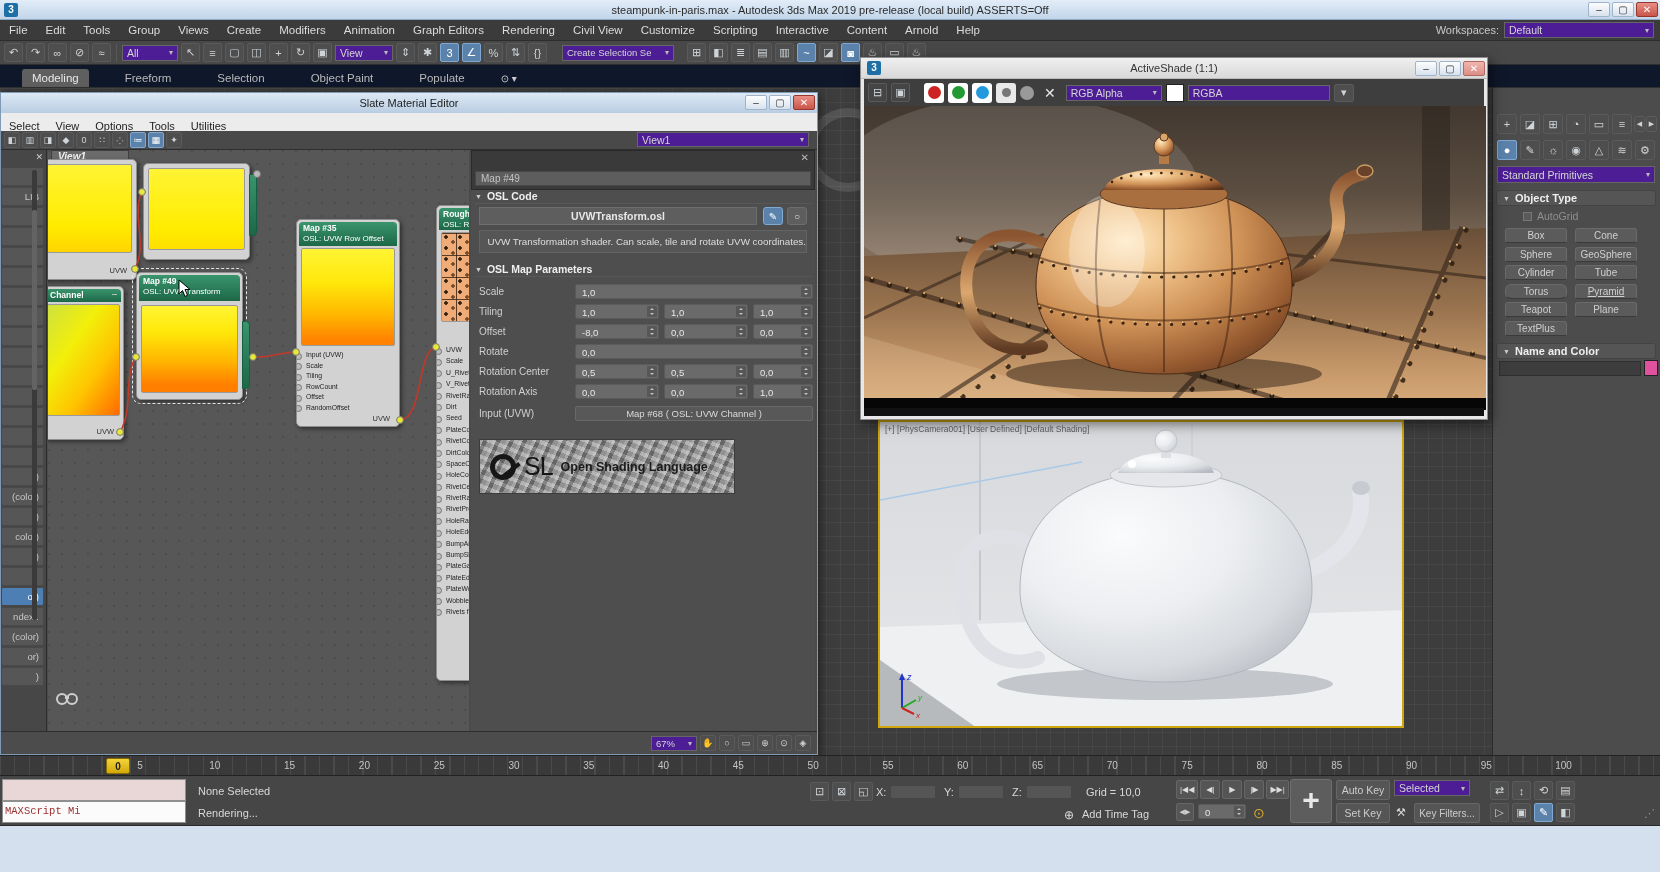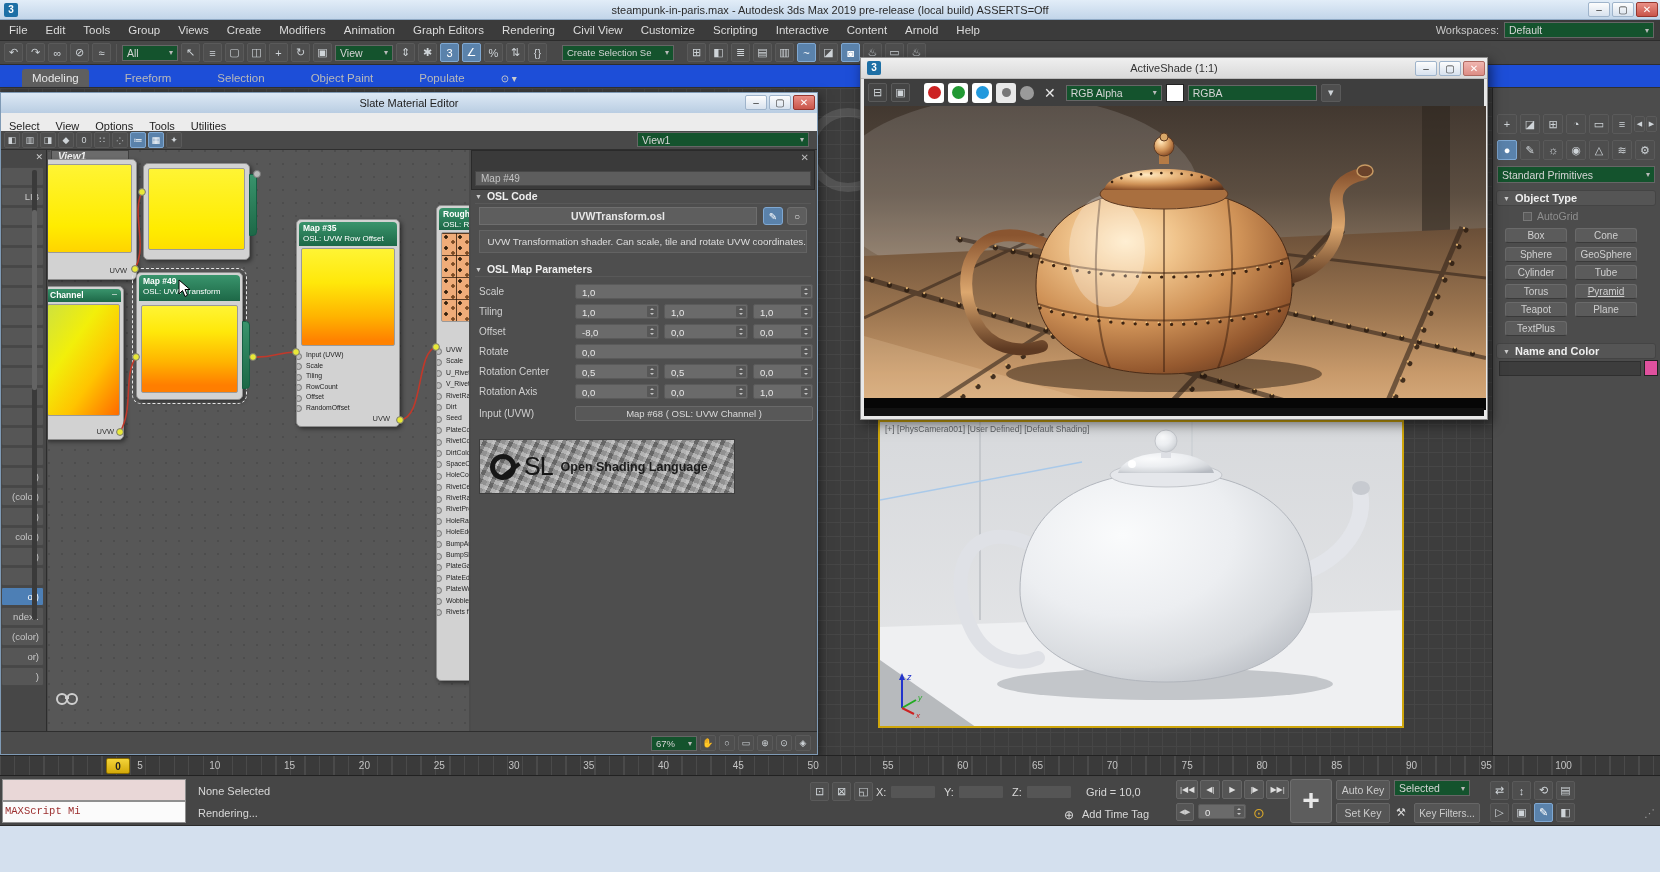--- a/index.html
+++ b/index.html
@@ -13,27 +13,27 @@
   .app-logo{width:14px;height:14px;margin-left:4px;background:#1d6fa5;color:#fff;font-weight:bold;font-size:10px;text-align:center;line-height:14px;border-radius:2px;z-index:2;}
   .winctrl{position:absolute;right:2px;top:2px;display:flex;gap:2px;z-index:2;}
   .winctrl span{width:22px;height:15px;font-size:10px;line-height:14px;text-align:center;color:#333;background:linear-gradient(#fdfdfd,#d8e2ee);border:1px solid #9fb4cb;border-radius:2px;}
   .winctrl .close{background:linear-gradient(#e98f86,#c9554a);color:#fff;border-color:#97362e;}
 
   
   .menubar{left:0;top:20px;width:1660px;height:21px;background:#3b3b3b;display:flex;align-items:center;border-bottom:1px solid #2c2c2c;}
   .menubar .mi{color:#dcdcdc;font-size:11.5px;padding:0 9px;line-height:21px;}
   .workspaces{position:absolute;right:6px;top:2px;display:flex;align-items:center;gap:5px;}
   .workspaces label{color:#c8c8c8;font-size:11px;}
-  .ddl{background:#14532d;border:1px solid #666;color:#d5d5d5;font-size:10.5px;height:16px;display:inline-flex;align-items:center;padding:0 4px;position:relative;}
+  .ddl{background:#4c1d95;border:1px solid #666;color:#d5d5d5;font-size:10.5px;height:16px;display:inline-flex;align-items:center;padding:0 4px;position:relative;}
   .ddl .car{margin-left:auto;padding-left:6px;font-size:8px;color:#bbb;}
   .main-toolbar{left:0;top:41px;width:1660px;height:24px;background:#484848;border-bottom:1px solid #2e2e2e;display:flex;align-items:center;gap:3px;padding:0 4px;}
   .ico{width:19px;height:19px;background:#4e4e4e;border:1px solid #5a5a5a;border-radius:2px;color:#cfd4d8;font-size:11px;display:inline-flex;align-items:center;justify-content:center;flex:none;}
   .ico.hl{background:#5a82ab;border-color:#7fa8d2;color:#fff;}
   .tsep{width:1px;height:18px;background:#383838;border-right:1px solid #585858;margin:0 2px;flex:none;}
-  .ribbon{left:0;top:65px;width:1660px;height:23px;background:#1d4ed8;border-bottom:1px solid #303030;display:flex;align-items:flex-end;padding-left:22px;gap:26px;}
+  .ribbon{left:0;top:65px;width:1660px;height:23px;background:#0f172a;border-bottom:1px solid #303030;display:flex;align-items:flex-end;padding-left:22px;gap:26px;}
   .rtab{color:#b9b9b9;font-size:11.5px;padding:3px 10px;}
   .rtab.hl{background:#5f5f5f;color:#e8e8e8;border-radius:3px 3px 0 0;}
   .ribbon-dd{color:#ccc;font-size:10px;margin-bottom:3px;}
 
   
   .workspace{left:0;top:88px;width:1660px;height:667px;background:#3d3d3d;
     background-image:linear-gradient(#464646 1px,transparent 1px),linear-gradient(90deg,#464646 1px,transparent 1px);
     background-size:14px 14px;}
   .gizmo-ring{left:806px;top:108px;width:84px;height:84px;border:9px solid rgba(175,175,175,.20);border-radius:50%;}
 
@@ -327,21 +327,21 @@
         <span class="cb"></span>
         <span>AutoGrid</span>
       </div>
     <div>
         <span class="cpbtn objbtn" style="left: 12px; top: 140px;">Box</span>
         <span class="cpbtn objbtn" style="left: 82px; top: 140px;">Cone</span>
         <span class="cpbtn objbtn" style="left: 12px; top: 158.5px;">Sphere</span>
         <span class="cpbtn objbtn" style="left: 82px; top: 158.5px;">GeoSphere</span>
         <span class="cpbtn objbtn" style="left: 12px; top: 177px;">Cylinder</span>
         <span class="cpbtn objbtn" style="left: 82px; top: 177px; text-align: center;">Tube</span>
-        <span class="cpbtn objbtn" style="left: 12px; top: 195.5px;">Torus</span>
+        <span class="cpbtn objbtn" style="left: 12px; top: 195.5px; border-radius: 6px;">Torus</span>
         <span class="cpbtn objbtn" style="left: 82px; top: 195.5px; text-decoration: underline;">Pyramid</span>
         <span class="cpbtn objbtn" style="left: 12px; top: 214px;">Teapot</span>
         <span class="cpbtn objbtn" style="left: 82px; top: 214px;">Plane</span>
         <span class="cpbtn objbtn" style="left: 12px; top: 232.5px;">TextPlus</span>
       </div>
     <div class="rollout" style="top:255px">
         <span class="tri">▼</span>
         <span>Name and Color</span>
       </div>
     <div class="namefield"></div>
@@ -675,21 +675,21 @@
       <span class="chanbtn" style="background:#e8e8e8">
           <i style="background:#777;width:9px;height:9px"></i>
         </span>
       <span style="width:14px;height:14px;border-radius:50%;background:#9a9a9a;flex:none"></span>
       <span style="color:#e8e8e8;font-size:14px;padding:0 6px">✕</span>
       <span class="ddl" style="width:96px">
           <span>RGB Alpha</span>
           <span class="car">▾</span>
         </span>
       <span style="width:18px;height:18px;background:#fff;border:1px solid #222;flex:none"></span>
-      <span class="ddl" style="width:129px">
+      <span class="ddl" style="width:142px">
           <span>RGBA</span>
         </span>
       <span class="ico" style="width:20px;height:18px">▾</span>
     </div>
 
     <div class="as-render">
       <svg width="622" height="304" viewBox="0 0 622 304">
         <defs>
           <linearGradient id="asbg" x1="0" y1="0" x2="0" y2="1">
               <stop offset="0" stop-color="#423830"></stop>

